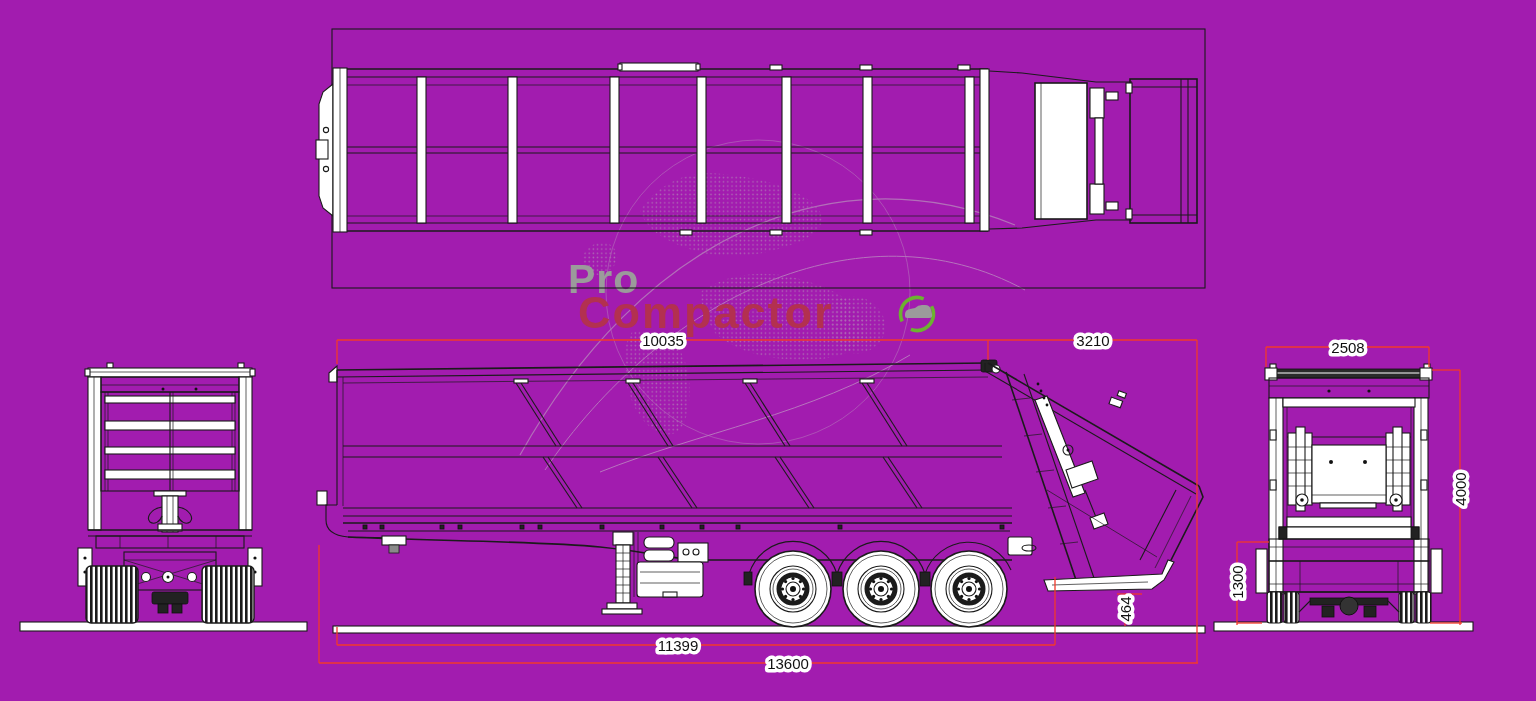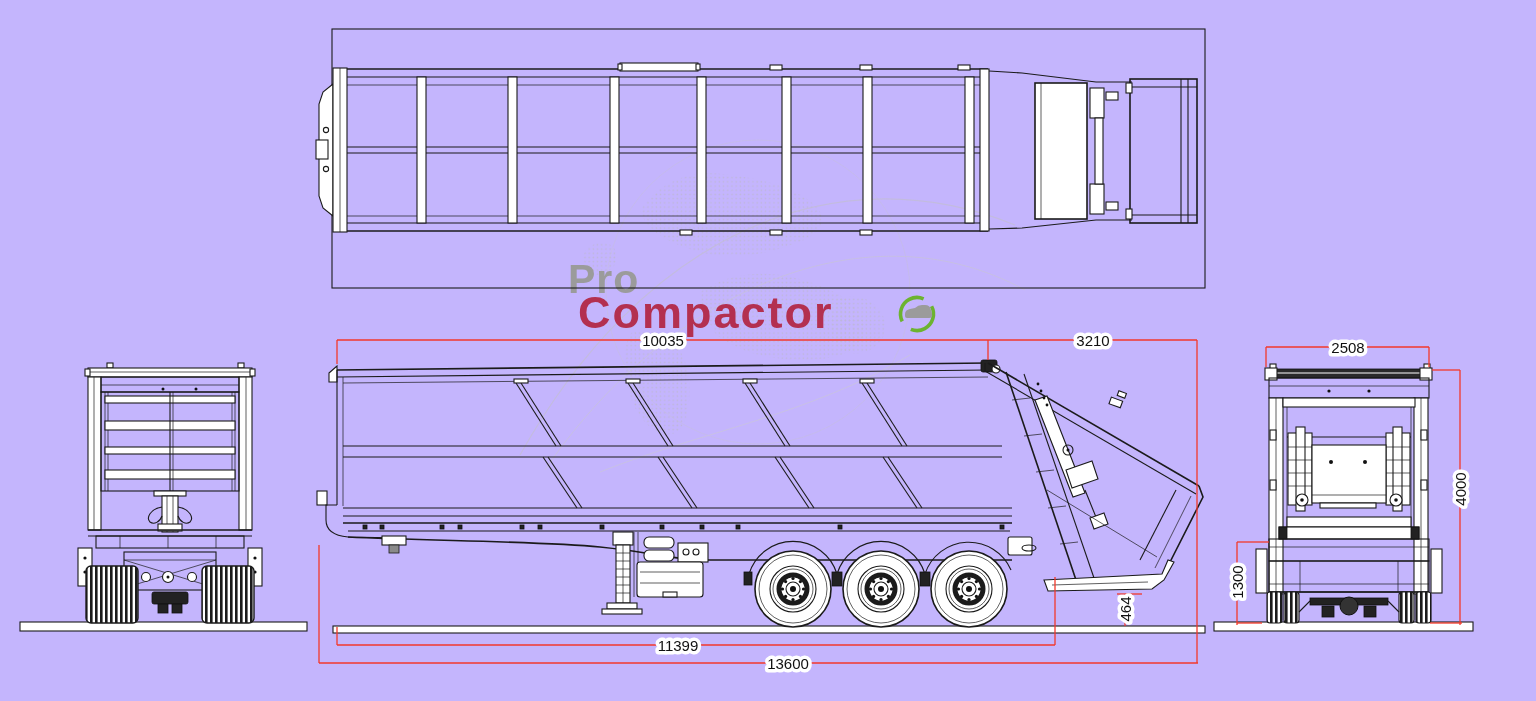--- a/index.html
+++ b/index.html
@@ -1,16 +1,16 @@
 <!DOCTYPE html>
 <html><head>
 <meta charset="utf-8">
 <style>
   html,body{margin:0;padding:0;background:#fff;}
-  .canvas{position:relative;width:1536px;height:701px;background:#c4b5fd;overflow:hidden;
+  .canvas{position:relative;width:1536px;height:701px;background:#a21caf;overflow:hidden;
           font-family:"Liberation Sans",sans-serif;}
   svg{display:block;}
   
   .ln   {stroke:#1b1b1b;stroke-width:1.1;fill:none;}
   .ln2  {stroke:#1b1b1b;stroke-width:1.6;fill:none;}
   .lnt  {stroke:#1b1b1b;stroke-width:0.7;fill:none;}
   .wfill{fill:#ffffff;}
   .dark {fill:#222222;stroke:#111;stroke-width:0.8;}
   
   .red  {stroke:#f3392b;stroke-width:1.3;fill:none;}

